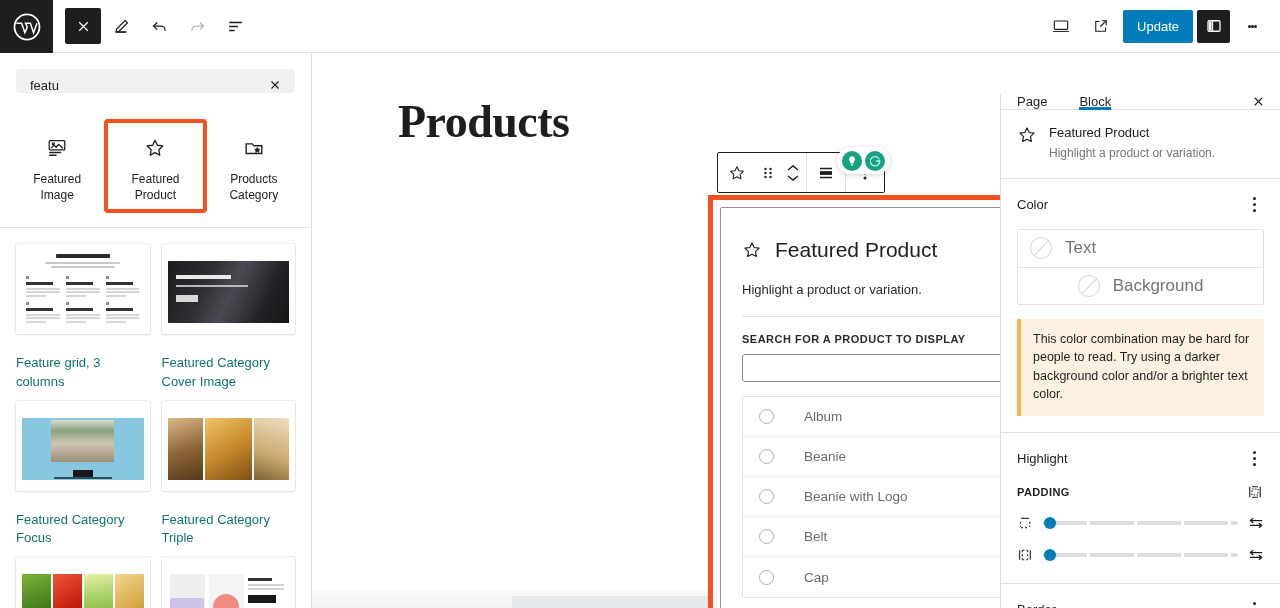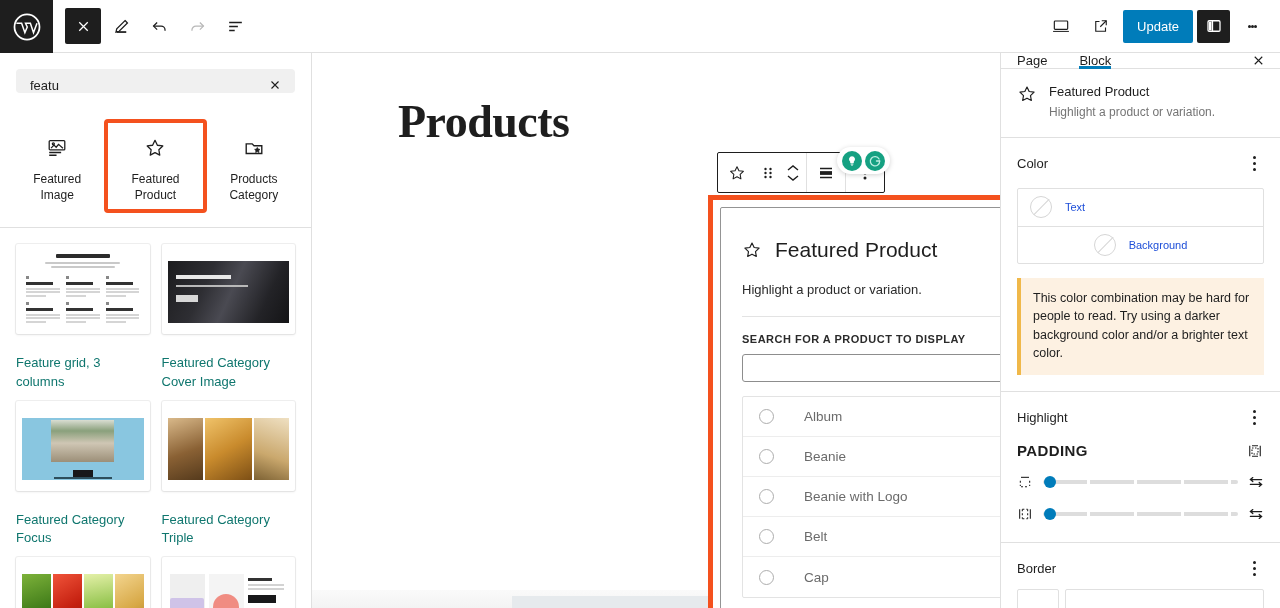--- a/index.html
+++ b/index.html
@@ -203,21 +203,21 @@
 
   
   .ghost { position: absolute; left: 0; right: 0; bottom: 0; height: 18px; background:
     linear-gradient(180deg, #fafafa 0%, #f3f3f3 100%); }
   .ghost .g1 { position: absolute; left: 200px; bottom: 0; width: 270px; height: 12px; background:#e6eaed; }
   .ghost .g2 { position: absolute; left: 482px; bottom: 0; width: 430px; height: 12px; background:#e6eaed; }
 
   
   .rsidebar {
     width: 280px; flex: 0 0 280px; background: #fff; border-left: 1px solid #e0e0e0;
-    display: flex; flex-direction: column; min-height: 0; overflow: hidden;
+    display: flex; flex-direction: column; min-height: 0; overflow: hidden; margin-top: 41px;
   }
   .rs-tabs { height: 44px; display: flex; align-items: stretch; border-bottom: 1px solid #e0e0e0; position: relative; }
   .rs-tab {
     padding: 0 16px; display: flex; align-items: center; font-size: 13px; color: #1e1e1e;
     cursor: pointer; position: relative;
   }
   .rs-tab.active::after {
     content: ""; position: absolute; left: 16px; right: 16px; bottom: -1px; height: 3px; background: #007cba;
   }
   .rs-close { margin-left: auto; width: 44px; display:flex; align-items:center; justify-content:center; cursor:pointer; }
@@ -227,36 +227,36 @@
   .rs-blockinfo .bi-txt .d { font-size: 12px; color: #757575; line-height: 1.4; }
 
   .rs-section { padding: 14px 16px 16px 16px; border-bottom: 1px solid #e0e0e0; }
   .rs-sec-head { display: flex; align-items: center; justify-content: space-between; margin-bottom: 12px; }
   .rs-sec-title { font-size: 13px; color: #1e1e1e; }
   .kebab-sm { width: 20px; height: 24px; display:flex; flex-direction:column; align-items:center; justify-content:center; cursor:pointer; }
 
   .color-box { border: 1px solid #e0e0e0; border-radius: 2px; overflow: hidden; }
   .color-row { height: 37px; display: flex; align-items: center; gap: 13px; padding: 0 12px; cursor: pointer; }
   .color-row + .color-row { border-top: 1px solid #e0e0e0; justify-content: center; }
-  .color-row span { font-size: 11px; color: #1d4ed8; }
+  .color-row span { font-size: 17px; color: #737373; }
   .swatch-none {
     width: 22px; height: 22px; border-radius: 50%; border: 1px solid #d6d6d6; position: relative; flex: 0 0 22px;
   }
   .swatch-none::after {
     content: ""; position: absolute; left: 50%; top: -1px; width: 1px; height: 22px;
     background: #d6d6d6; transform: rotate(45deg); transform-origin: center;
   }
 
   .notice {
     margin-top: 14px; background: #fdf1e2; border-left: 4px solid #f0b849;
     padding: 11px 12px 12px 12px;
   }
   .notice p { font-size: 12.5px; line-height: 1.48; color: #1e1e1e; }
 
-  .sub-label { font-size: 15px; font-weight: 600; letter-spacing: .4px; color: #1e1e1e; text-transform: uppercase; }
+  .sub-label { font-size: 11px; font-weight: 600; letter-spacing: .4px; color: #1e1e1e; text-transform: uppercase; }
   .pad-head { display:flex; align-items:center; justify-content:space-between; margin-bottom: 14px; }
 
   .slider-row { display: flex; align-items: center; gap: 10px; margin-bottom: 16px; }
   .slider-row:last-child { margin-bottom: 4px; }
   .slider-icon { width: 16px; flex: 0 0 16px; display:flex; align-items:center; justify-content:center; }
   .track {
     flex: 1; height: 4px; background: #ddd; border-radius: 2px; position: relative;
     background-image: repeating-linear-gradient(to right, #ddd 0 44px, #fff 44px 47px);
   }
   .thumb {

